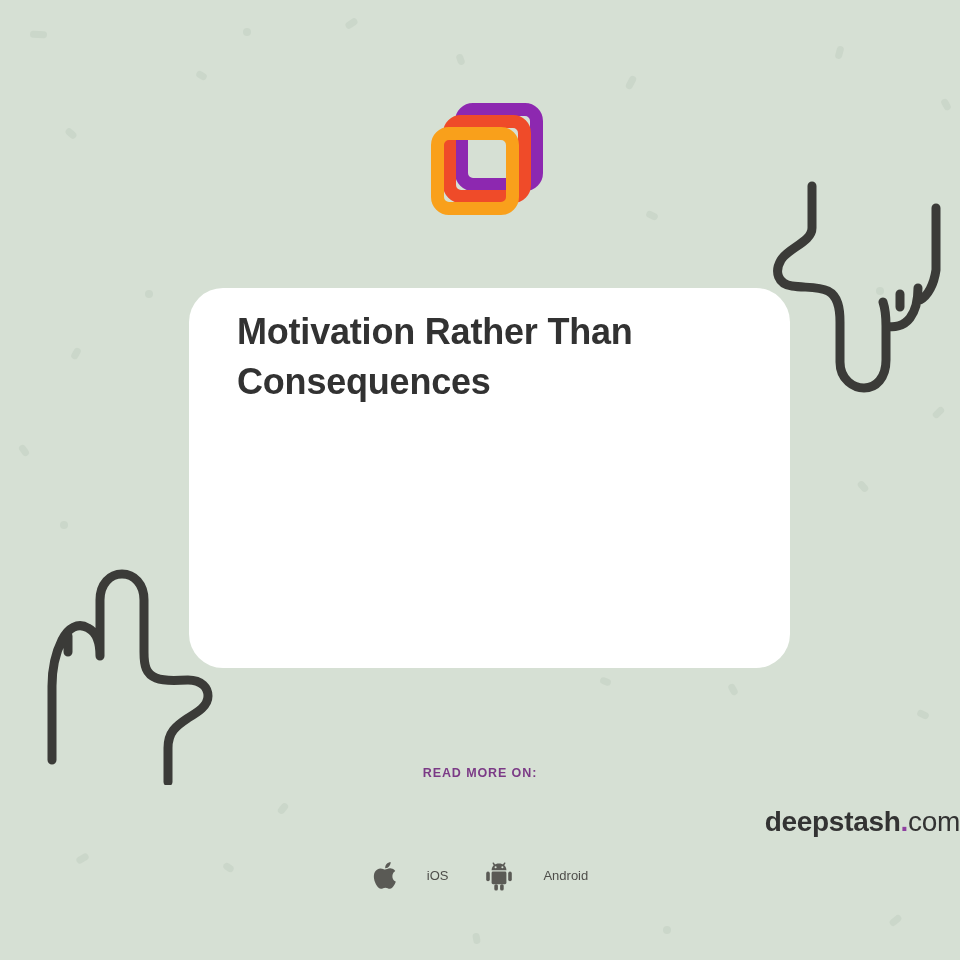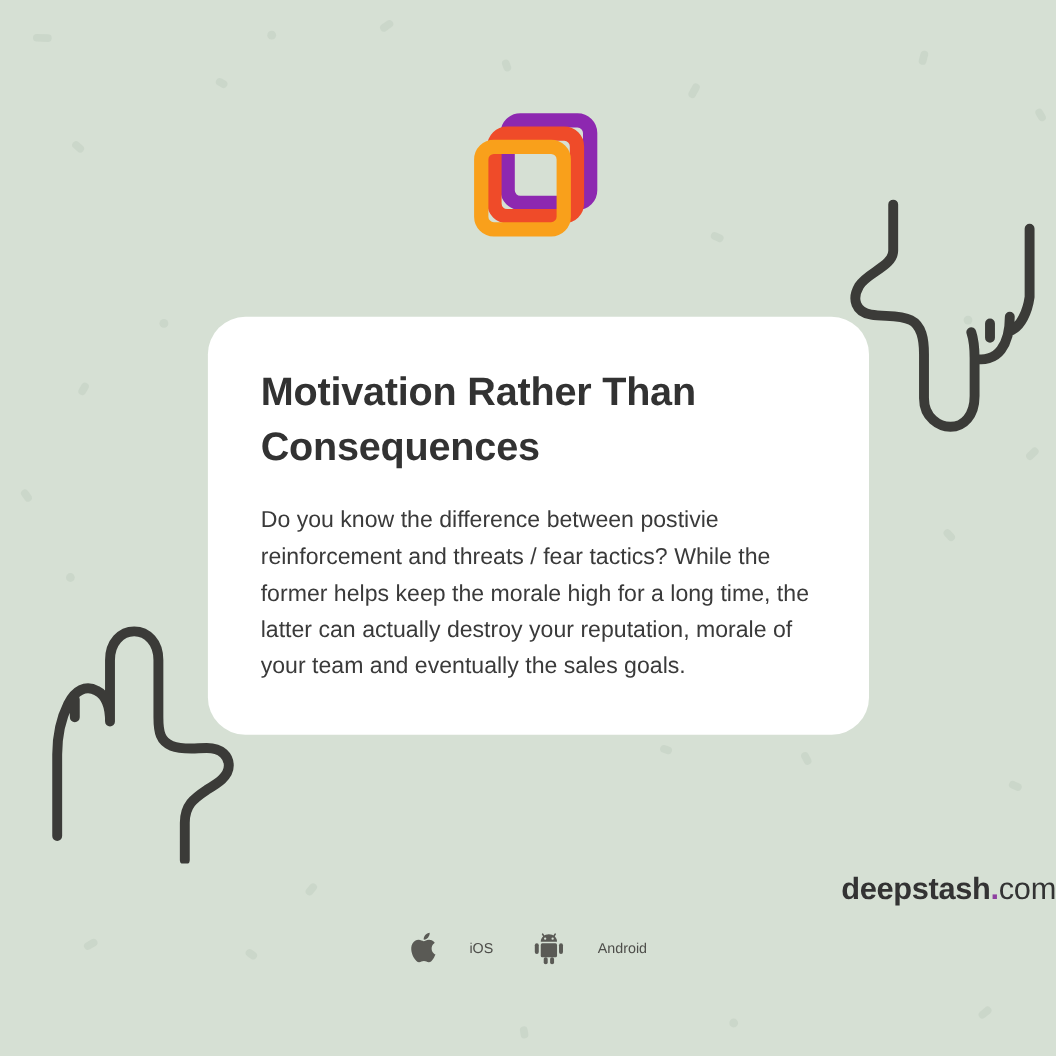--- a/index.html
+++ b/index.html
@@ -97,21 +97,21 @@
     position: absolute;
     left: 189px;
     top: 288px;
     width: 601px;
     height: 380px;
     background: #ffffff;
     border-radius: 34px;
     overflow: hidden;
   }
   #card-inner {
-    padding: 43px 48px 0 48px;
+    padding: 19px 48px 0 48px;
   }
   #card-title {
     margin: 0;
     font-size: 36px;
     font-weight: bold;
     line-height: 1.38;
     letter-spacing: -0.2px;
     color: #323232;
   }
   #card-body {
@@ -230,26 +230,26 @@
                C154 166 146 172 146 188 L146 222
                M78 96 C78 82 74 72 66 68 C56 62 46 68 40 80
                C34 92 30 108 30 126 L30 200
                M46 92 L46 76"></path>
     </svg>
   </div>
 
   <div id="card">
     <div id="card-inner">
       <h1 id="card-title">Motivation Rather Than Consequences</h1>
-      <p id="card-body">Do you know the difference between postivie reinforcement and threats / fear tactics? While the former helps keep the morale high for a long time, the latter can actually destroy your reputation, morale of your team and eventually the sales goals.</p>
     </div>
   </div>
 
   <div id="footer">
 
+    <div id="read-more">READ MORE ON:</div>
 
     <div id="wordmark">
       <span class="bold">deepstash</span><span class="dot">.</span><span class="light">com</span>
     </div>
 
     <div id="stores">
 
       <div class="store">
         <span>
           <svg width="26" height="31" viewBox="0 0 26 31" xmlns="http://www.w3.org/2000/svg">

